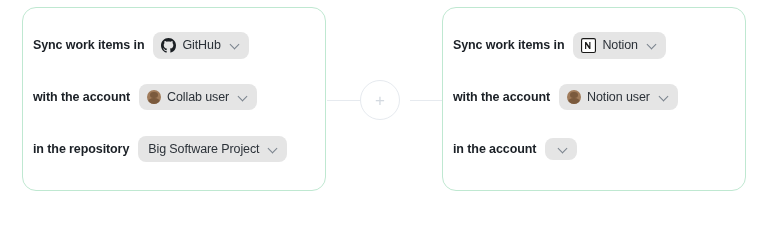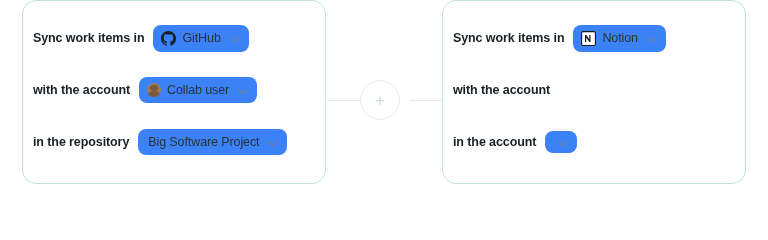--- a/index.html
+++ b/index.html
@@ -56,21 +56,21 @@
     color: #d3d9e0;
     font-size: 17px;
     line-height: 1;
     font-weight: 400;
     user-select: none;
   }
 
   
   .card {
     position: absolute;
-    top: 0;
+    top: 7px;
     width: 304px;
     height: 184px;
     box-sizing: border-box;
     border: 1.4px solid #bfe8d1;
     border-radius: 14px;
     background: #ffffff;
     padding: 22px 0 0 0;
   }
   .card.left  { left: 22px; }
   .card.right { left: 442px; }
@@ -91,21 +91,21 @@
     letter-spacing: -0.1px;
     white-space: nowrap;
   }
 
   .chip {
     display: inline-flex;
     align-items: center;
     gap: 6px;
     margin-left: 9px;
     padding: 6px 9px 6px 8px;
-    background: #3b82f6;
+    background: #e5e5e5;
     border-radius: 8px;
     white-space: nowrap;
   }
   .chip-label {
     font-size: 12.5px;
     color: #2b3138;
     font-weight: 400;
     letter-spacing: -0.1px;
   }
   .chip.no-icon { padding-left: 10px; }
@@ -230,20 +230,25 @@
             <path fill="#191918" d="M4.3 4.2v7.5h1.28V6.9l3.2 4.8h1.3V4.2H8.8v4.7L5.65 4.2z"></path>
           </svg>
         </span>
         <span class="chip-label">Notion</span>
         <span class="chevron"></span>
       </span>
     </div>
 
     <div class="row">
       <span class="row-label">with the account</span>
+      <span class="chip">
+        <span class="avatar"></span>
+        <span class="chip-label">Notion user</span>
+        <span class="chevron"></span>
+      </span>
     </div>
 
     <div class="row">
       <span class="row-label">in the account</span>
       <span class="chip no-icon">
         <span class="chevron"></span>
       </span>
     </div>
 
   </div>

